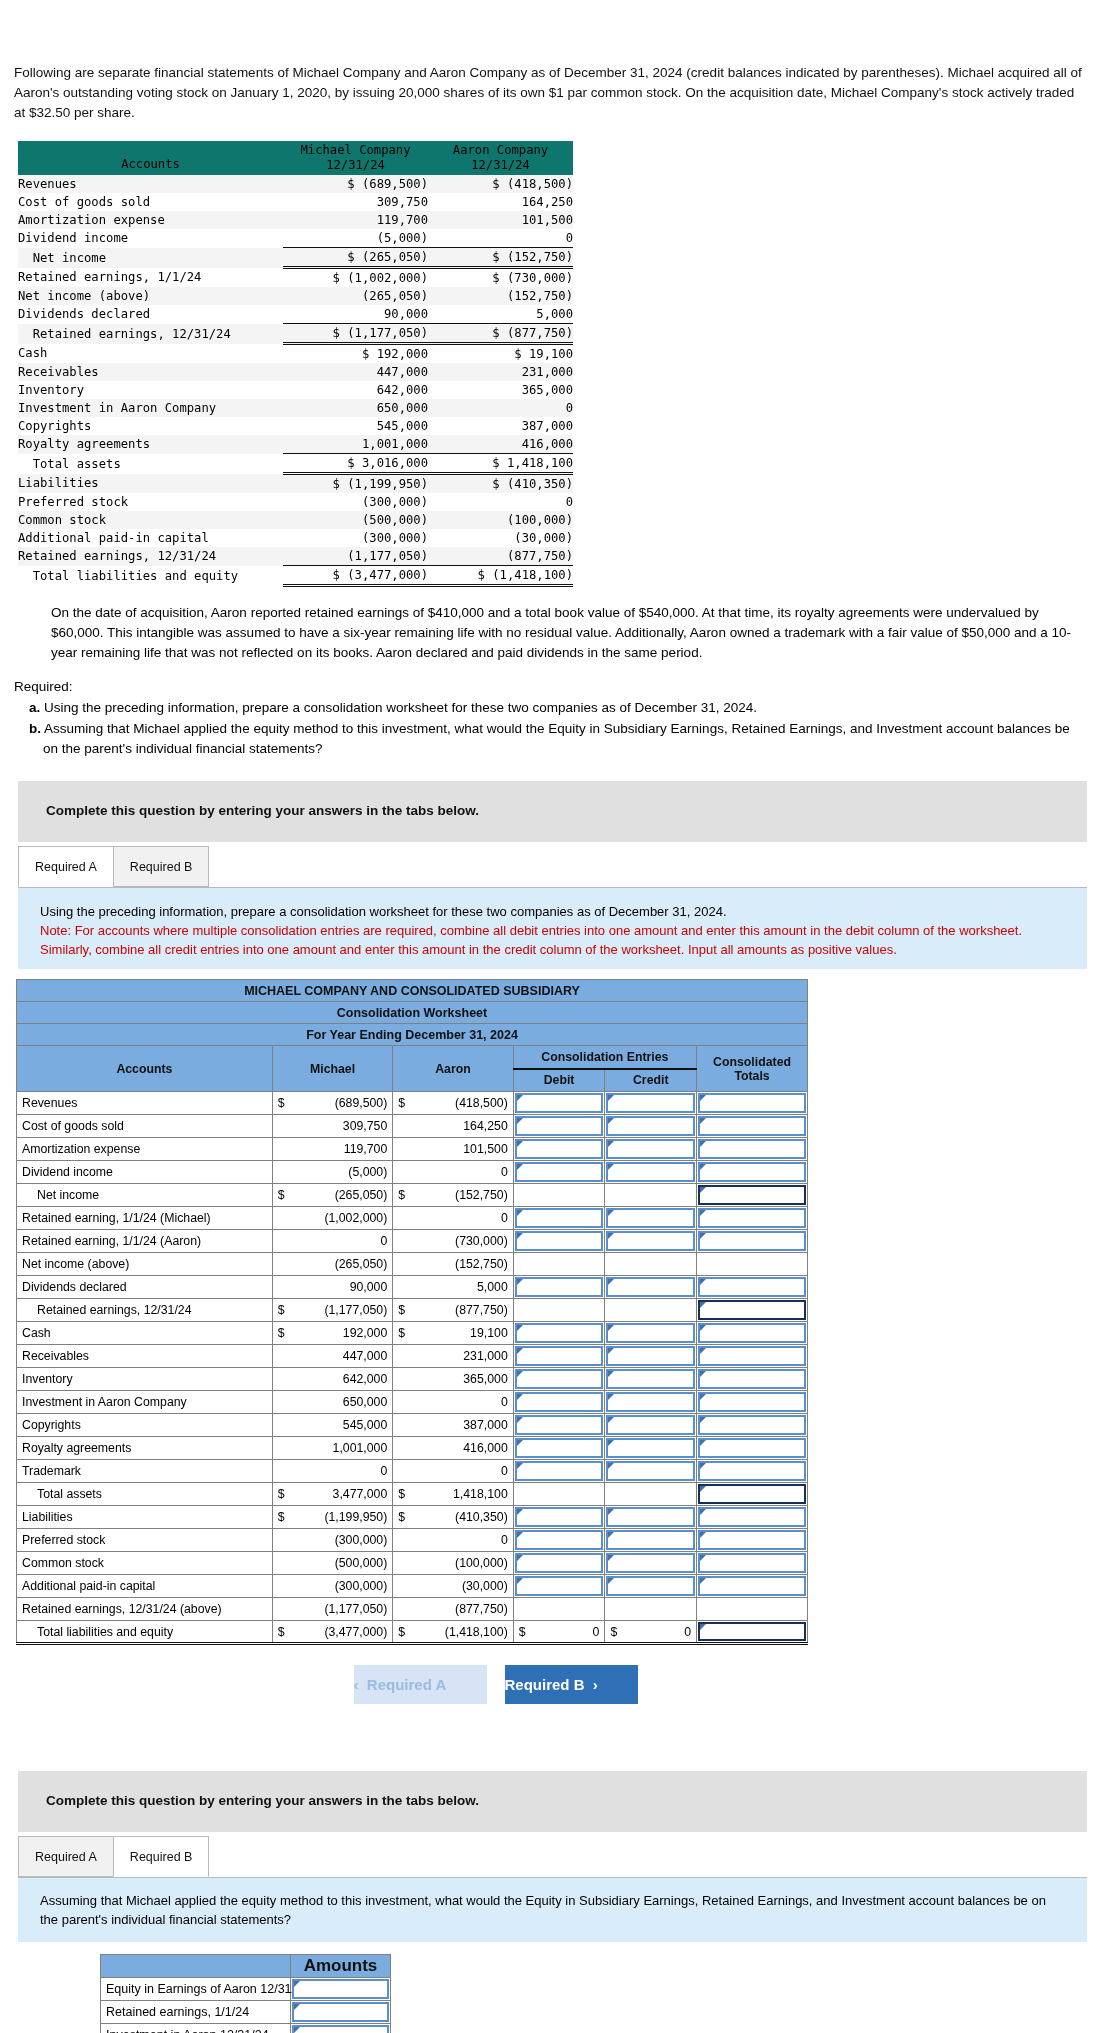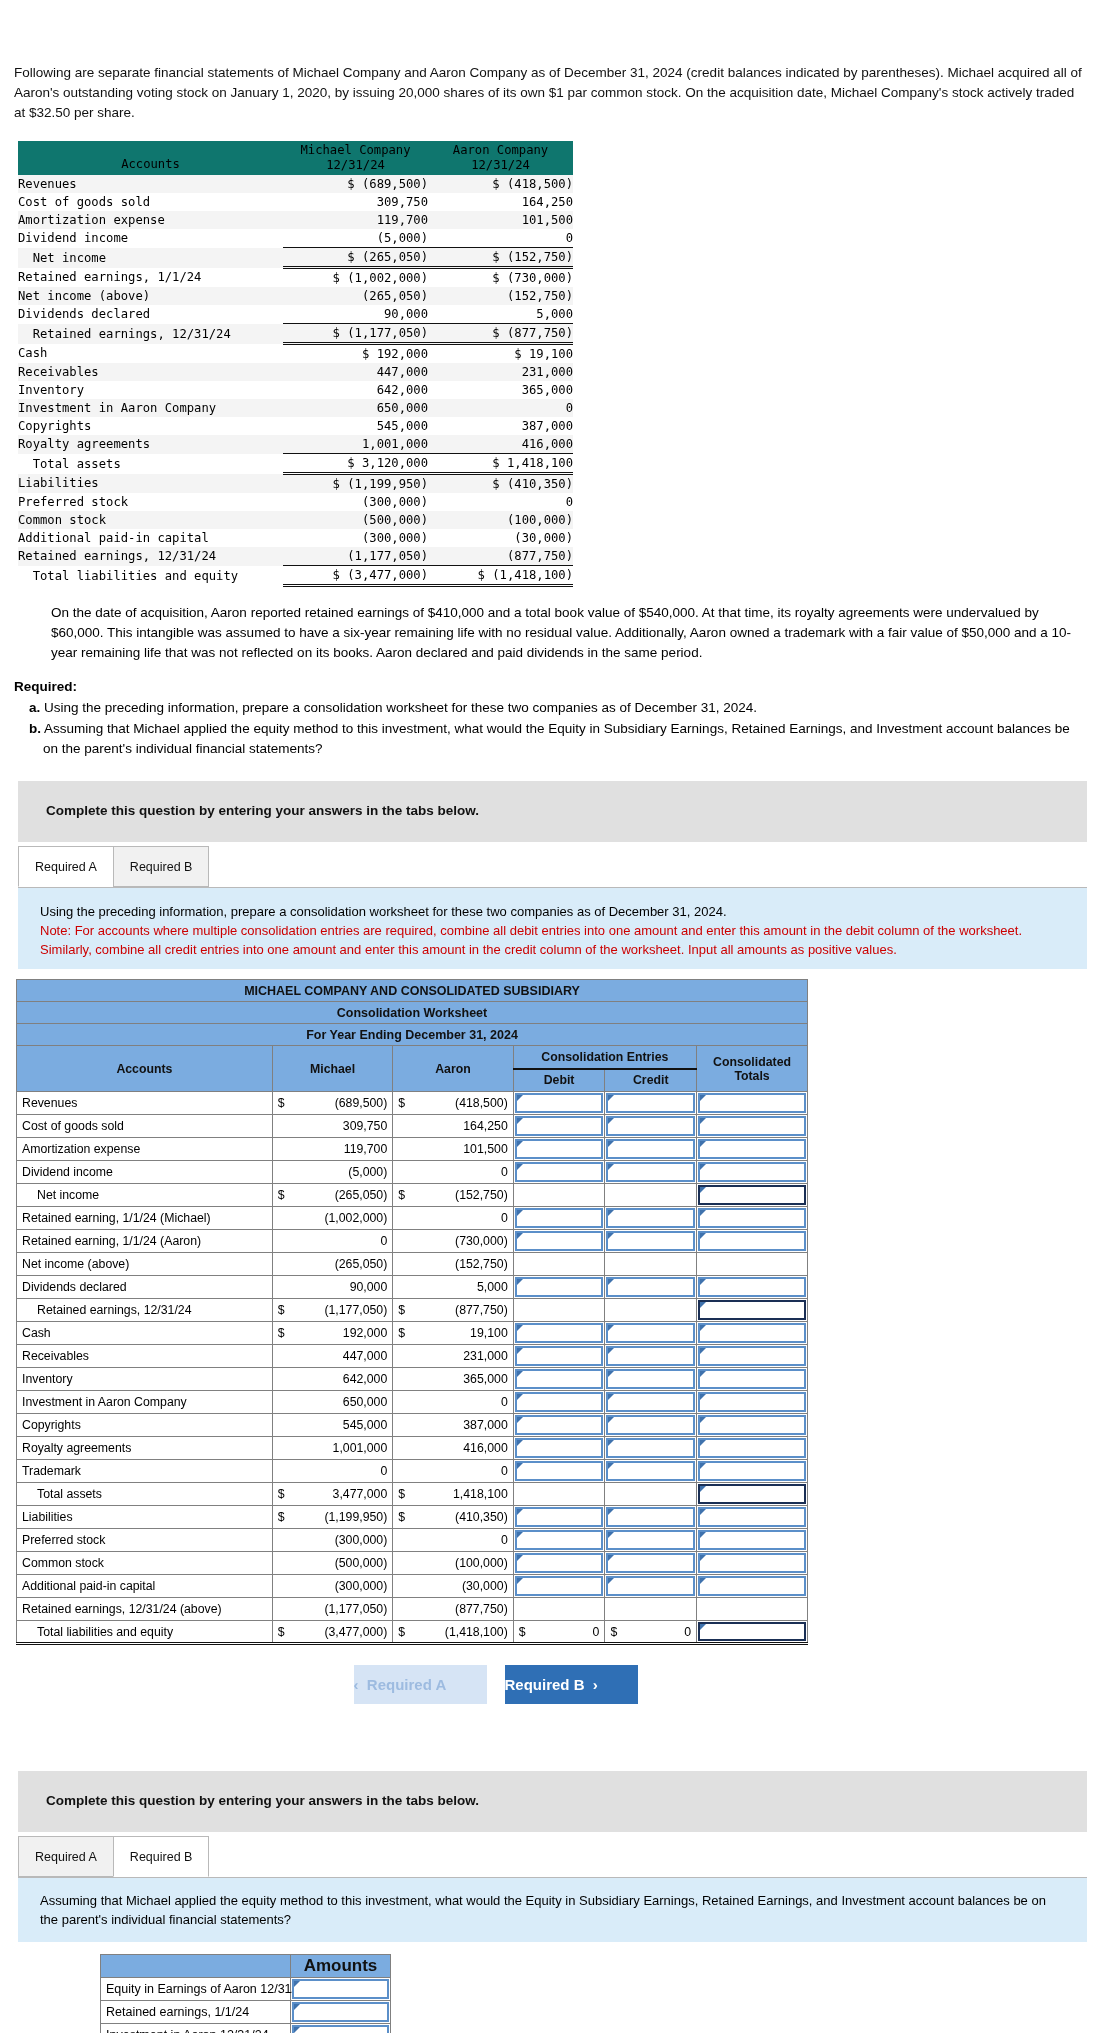--- a/index.html
+++ b/index.html
@@ -51,21 +51,21 @@
   tr.dbl td.num { border-bottom: 3px double #111; }
   tr.botline td.num { border-bottom: 1px solid #111; }
 
   
   .para {
     font-size: 13.5px;
     line-height: 20px;
     padding: 16px 22px 0 14px;
     margin-left: 37px;
   }
-  .req-head { font-weight: bold; padding: 16px 14px 2px 14px; font-size: 13.5px; }
+  .req-head { font-weight: normal; padding: 16px 14px 2px 14px; font-size: 13.5px; }
   ul.req-list { margin: 2px 0 0 0; padding: 0 22px 0 43px; list-style: none; }
   ul.req-list li { font-size: 13.5px; line-height: 20px; text-indent: -14px; margin-bottom: 1px; }
   ul.req-list li b { font-weight: bold; }
 
   
   .banner {
     background: #e0e0e0;
     margin: 22px 18px 0 18px;
     padding: 22px 0 24px 28px;
     font-weight: bold;
@@ -311,21 +311,21 @@
             <td class="num">545,000</td>
             <td class="num">387,000</td>
           </tr>
           <tr class="zebra botline">
             <td class="lbl">Royalty agreements</td>
             <td class="num">1,001,000</td>
             <td class="num">416,000</td>
           </tr>
           <tr class="tline dbl">
             <td class="lbl">  Total assets</td>
-            <td class="num">$ 3,120,000</td>
+            <td class="num">$ 3,016,000</td>
             <td class="num">$ 1,418,100</td>
           </tr>
           <tr class="zebra">
             <td class="lbl">Liabilities</td>
             <td class="num">$ (1,199,950)</td>
             <td class="num">$ (410,350)</td>
           </tr>
           <tr class="">
             <td class="lbl">Preferred stock</td>
             <td class="num">(300,000)</td>

